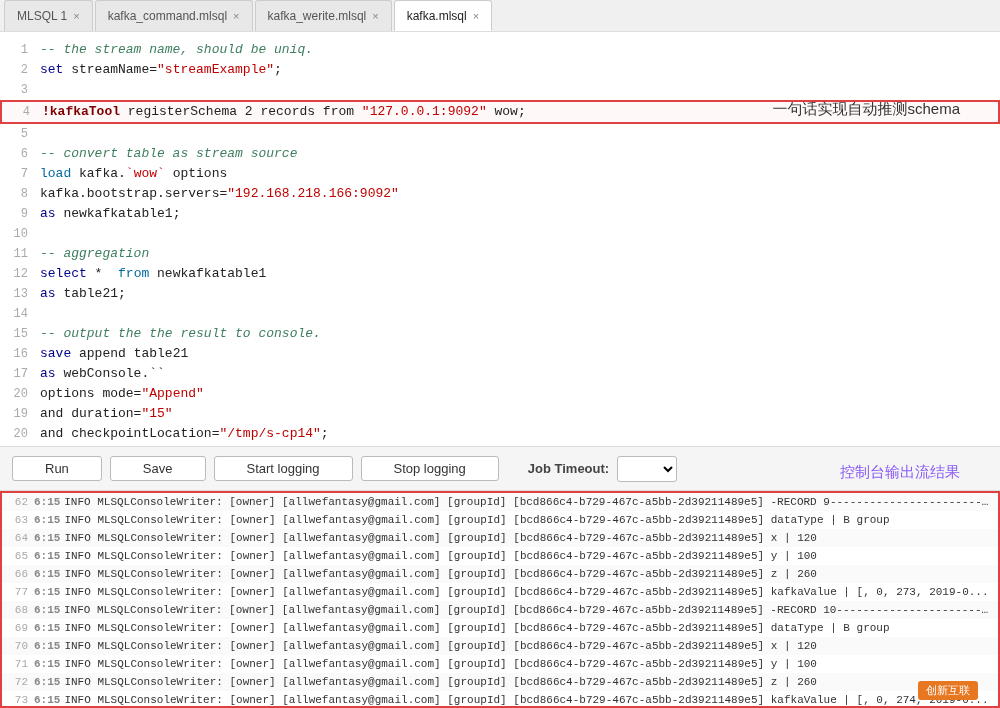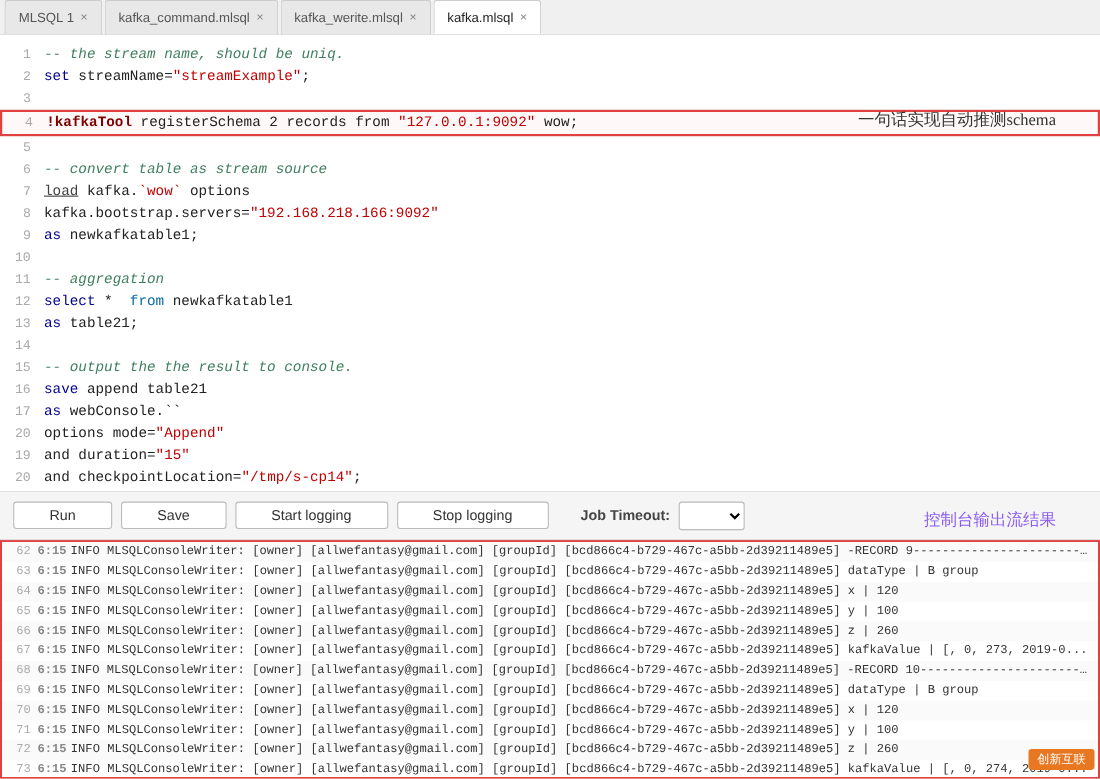--- a/index.html
+++ b/index.html
@@ -88,21 +88,21 @@
       background: #fff8f8;
     }
 
     
     .annotation {
       position: absolute;
       right: 40px;
       top: 68px;
       color: #333;
       font-size: 15px;
-      font-family: Liberation Serif, serif;
+      font-family: Liberation Sans, sans-serif;
     }
 
     
     .toolbar {
       display: flex;
       align-items: center;
       padding: 8px 12px;
       background: #f5f5f5;
       border-bottom: 1px solid #ddd;
       gap: 8px;
@@ -246,21 +246,21 @@
     <span class="line-content"></span>
   </div>
 
   <div class="line">
     <span class="line-num">6</span>
     <span class="line-content c-comment">-- convert table as stream source</span>
   </div>
 
   <div class="line">
     <span class="line-num">7</span>
-    <span class="line-content"><span style="color:#404040;text-decoration:underline;">load</span> kafka.<span style="color:#c00000;">`wow`</span> options</span>
+    <span class="line-content"><span style="color:#0369a1;">load</span> kafka.<span style="color:#c00000;">`wow`</span> options</span>
   </div>
 
   <div class="line">
     <span class="line-num">8</span>
     <span class="line-content">kafka.bootstrap.servers=<span style="color:#c00000;">"192.168.218.166:9092"</span></span>
   </div>
 
   <div class="line">
     <span class="line-num">9</span>
     <span class="line-content"><span style="color:#00008b;">as</span> newkafkatable1;</span>
@@ -360,21 +360,21 @@
       <span class="console-num">65</span>
       <span class="console-time">6:15</span>
       <span class="console-text">INFO MLSQLConsoleWriter: [owner] [allwefantasy@gmail.com] [groupId] [bcd866c4-b729-467c-a5bb-2d39211489e5]  y         | 100</span>
     </div>
     <div class="console-line">
       <span class="console-num">66</span>
       <span class="console-time">6:15</span>
       <span class="console-text">INFO MLSQLConsoleWriter: [owner] [allwefantasy@gmail.com] [groupId] [bcd866c4-b729-467c-a5bb-2d39211489e5]  z         | 260</span>
     </div>
     <div class="console-line">
-      <span class="console-num">67</span>
+      <span class="console-num">77</span>
       <span class="console-time">6:15</span>
       <span class="console-text">INFO MLSQLConsoleWriter: [owner] [allwefantasy@gmail.com] [groupId] [bcd866c4-b729-467c-a5bb-2d39211489e5]  kafkaValue | [, 0, 273, 2019-0...</span>
     </div>
     <div class="console-line">
       <span class="console-num">68</span>
       <span class="console-time">6:15</span>
       <span class="console-text">INFO MLSQLConsoleWriter: [owner] [allwefantasy@gmail.com] [groupId] [bcd866c4-b729-467c-a5bb-2d39211489e5] -RECORD 10--------------------------</span>
     </div>
     <div class="console-line">
       <span class="console-num">69</span>
@@ -395,15 +395,15 @@
       <span class="console-num">72</span>
       <span class="console-time">6:15</span>
       <span class="console-text">INFO MLSQLConsoleWriter: [owner] [allwefantasy@gmail.com] [groupId] [bcd866c4-b729-467c-a5bb-2d39211489e5]  z         | 260</span>
     </div>
     <div class="console-line">
       <span class="console-num">73</span>
       <span class="console-time">6:15</span>
       <span class="console-text">INFO MLSQLConsoleWriter: [owner] [allwefantasy@gmail.com] [groupId] [bcd866c4-b729-467c-a5bb-2d39211489e5]  kafkaValue | [, 0, 274, 2019-0...</span>
     </div>
 
-    <div class="logo-badge" style="position:absolute;bottom:6px;right:3px;margin-left:41px;">创新互联</div>
+    <div class="logo-badge" style="position:absolute;bottom:6px;right:20px;margin-left:41px;">创新互联</div>
   </div>
 </div>
 
 </body></html>

